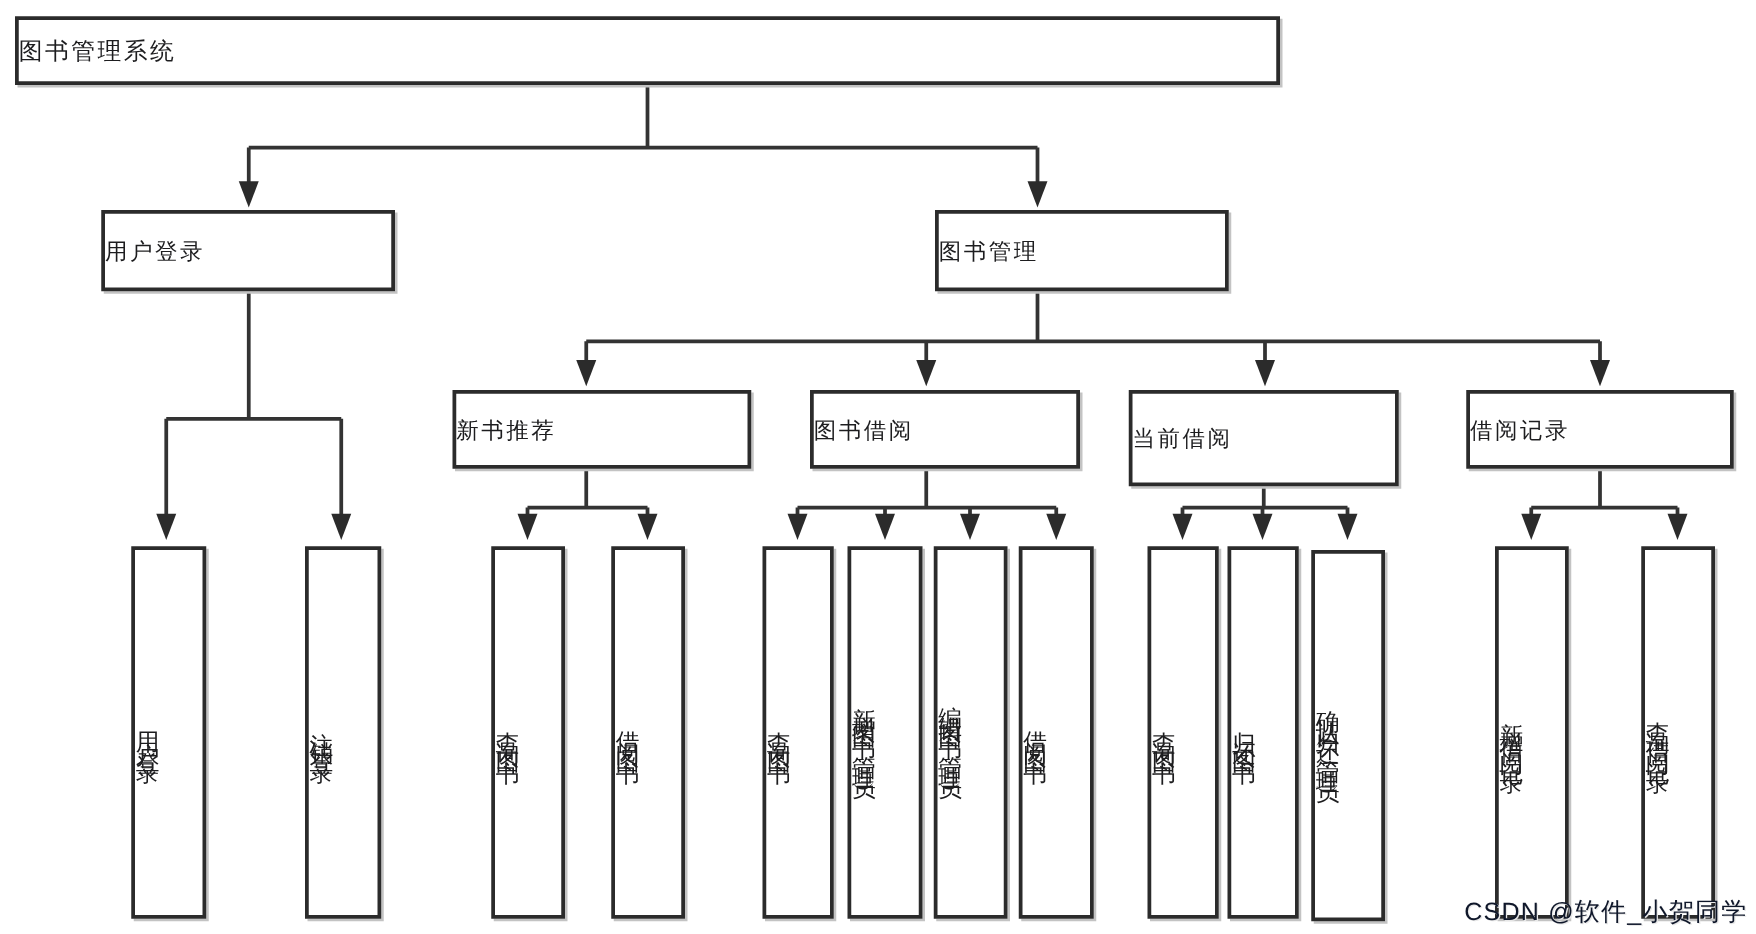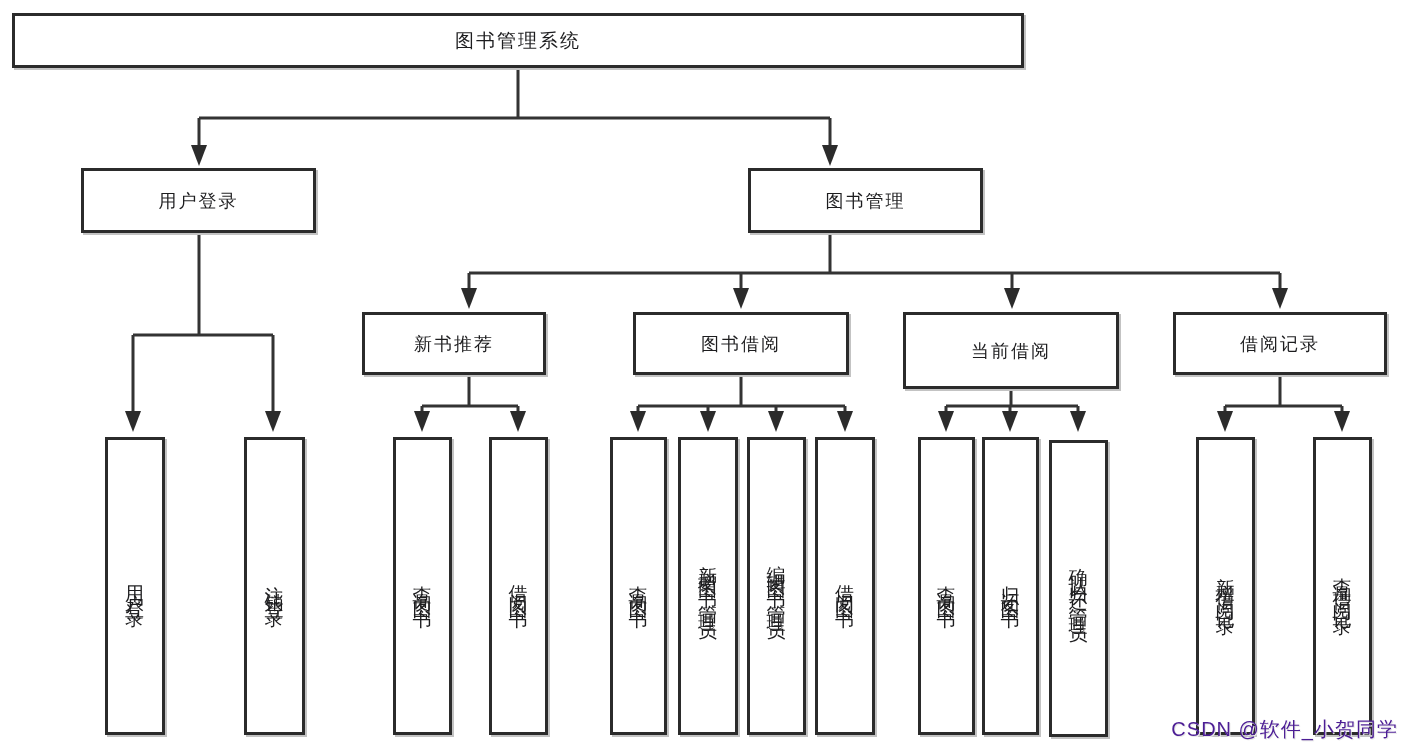--- a/index.html
+++ b/index.html
@@ -10,39 +10,39 @@
     font-family:"Liberation Sans","DejaVu Sans",sans-serif;
     overflow:hidden;
   }
   .wires{position:absolute;left:0;top:0;z-index:1;}
   .node{
     position:absolute;
     box-sizing:border-box;
     background:#ffffff;
     border:3px solid #2b2b2b;
     box-shadow:2px 2px 0 #c3c3c3;
-    display:flex;align-items:center;justify-content:center;
+    display:flex;align-items:center;
     color:#1d1d1f;
     z-index:2;
   }
   .hbox{font-size:18px;letter-spacing:2px;}
   .root{font-size:19px;}
   .vbox span{
     writing-mode:vertical-rl;
     text-orientation:mixed;
     font-size:19px;
     letter-spacing:8px;
     line-height:1;
     white-space:nowrap;
   }
   .watermark{
     position:absolute;
     right:7px;bottom:4px;
     font-size:20px;
-    color:#4c1d95;
+    color:#0f172a;
     text-shadow:1px 1px 0 #e8e8e8;
     letter-spacing:1px;
     z-index:3;
     white-space:nowrap;
   }
 </style>
 </head>
 <body>
 
 <div class="canvas">
@@ -91,24 +91,24 @@
     <span>图书管理系统</span>
   </div>
 
   <div class="node hbox" style="left:81px;top:168px;width:235px;height:65px;">
     <span>用户登录</span>
   </div>
   <div class="node hbox" style="left:712px;top:168px;width:235px;height:65px;margin-left:36px;">
     <span>图书管理</span>
   </div>
 
-  <div class="node hbox" style="left:362px;top:312px;width:184px;height:63px;">
+  <div class="node hbox" style="left:362px;top:312px;width:239px;height:63px;">
     <span>新书推荐</span>
   </div>
-  <div class="node hbox" style="left:633px;top:312px;width:216px;height:63px;">
+  <div class="node hbox" style="left:648px;top:312px;width:216px;height:63px;">
     <span>图书借阅</span>
   </div>
   <div class="node hbox" style="left:903px;top:312px;width:216px;height:77px;">
     <span>当前借阅</span>
   </div>
   <div class="node hbox" style="left:1173px;top:312px;width:214px;height:63px;">
     <span>借阅记录</span>
   </div>
 
   <div class="node vbox" style="left:105px;top:437px;width:60px;height:298px;">

